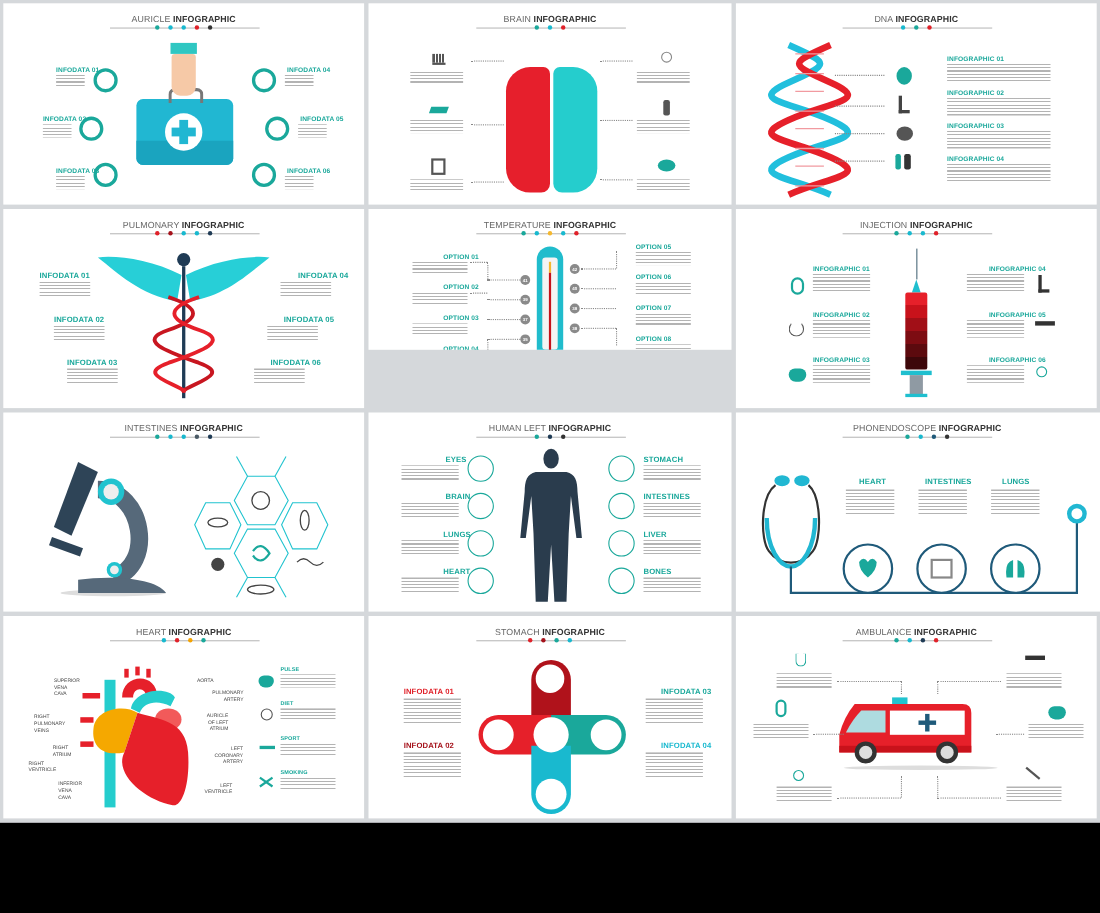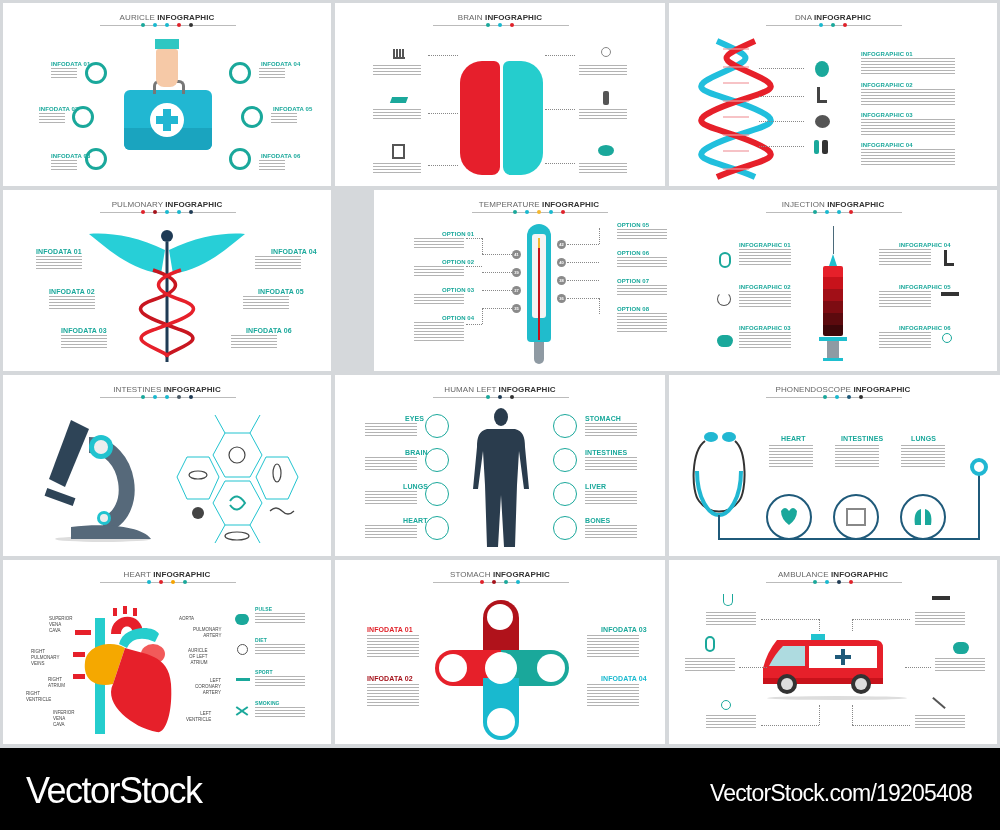--- a/index.html
+++ b/index.html
@@ -148,21 +148,21 @@
     <div class="lbl big" style="left:58px;top:137px;">INFODATA 03</div>
     <div class="txt" style="left:58px;top:145px;width:46px;height:14px;"></div>
     <div class="lbl big" style="left:268px;top:58px;">INFODATA 04</div>
     <div class="txt" style="left:252px;top:66px;width:46px;height:14px;"></div>
     <div class="lbl big" style="left:255px;top:98px;">INFODATA 05</div>
     <div class="txt" style="left:240px;top:106px;width:46px;height:14px;"></div>
     <div class="lbl big" style="left:243px;top:137px;">INFODATA 06</div>
     <div class="txt" style="left:228px;top:145px;width:46px;height:14px;"></div>
   </div>
 
-  <div class="panel" style="left:335px;top:190px;width:330px;height:181px;margin-left:39px;">
+  <div class="panel" style="left:335px;top:190px;width:330px;height:128px;">
     <div class="ptitle"><span>TEMPERATURE </span><b>INFOGRAPHIC</b></div>
     <div class="tline" style="left:98px;width:136px;"></div>
     <div class="dots"><span style="background: rgb(26, 168, 155);"></span><span style="background: rgb(25, 185, 207);"></span><span style="background: rgb(245, 184, 46);"></span><span style="background: rgb(25, 185, 207);"></span><span style="background: rgb(224, 34, 42);"></span></div>
     <div style="position:absolute;left:153px;top:34px;width:24px;height:118px;background:#20bccc;border-radius:12px 12px 4px 4px;"></div>
     <div style="position:absolute;left:158px;top:44px;width:14px;height:84px;background:#f4f4f4;border-radius:3px;"></div>
     <div style="position:absolute;left:164px;top:48px;width:2px;height:10px;background:#f5b82e;"></div>
     <div style="position:absolute;left:164px;top:58px;width:2px;height:92px;background:#c4121b;"></div>
     <div style="position:absolute;left:160px;top:152px;width:10px;height:22px;background:#8f9aa3;border-radius:0 0 5px 5px;"></div>
     <div class="num" style="left:138px;top:60px;">41</div>
     <div class="num" style="left:138px;top:78px;">39</div>
@@ -474,15 +474,13 @@
     <div class="dl" style="left:70px;top:107px;width:28px;"></div>
     <div class="dl" style="left:236px;top:107px;width:26px;"></div>
     <div class="dl" style="left:92px;top:165px;width:58px;"></div>
     <div class="dv" style="left:150px;top:145px;height:20px;"></div>
     <div class="dl" style="left:183px;top:165px;width:58px;"></div>
     <div class="dv" style="left:183px;top:145px;height:20px;"></div>
   </div>
 </div>
 
 <div class="footer">
-  <div class="brand">VectorStock</div>
-  <div class="url">VectorStock.com/19205408</div>
 </div>
 
 </body></html>

